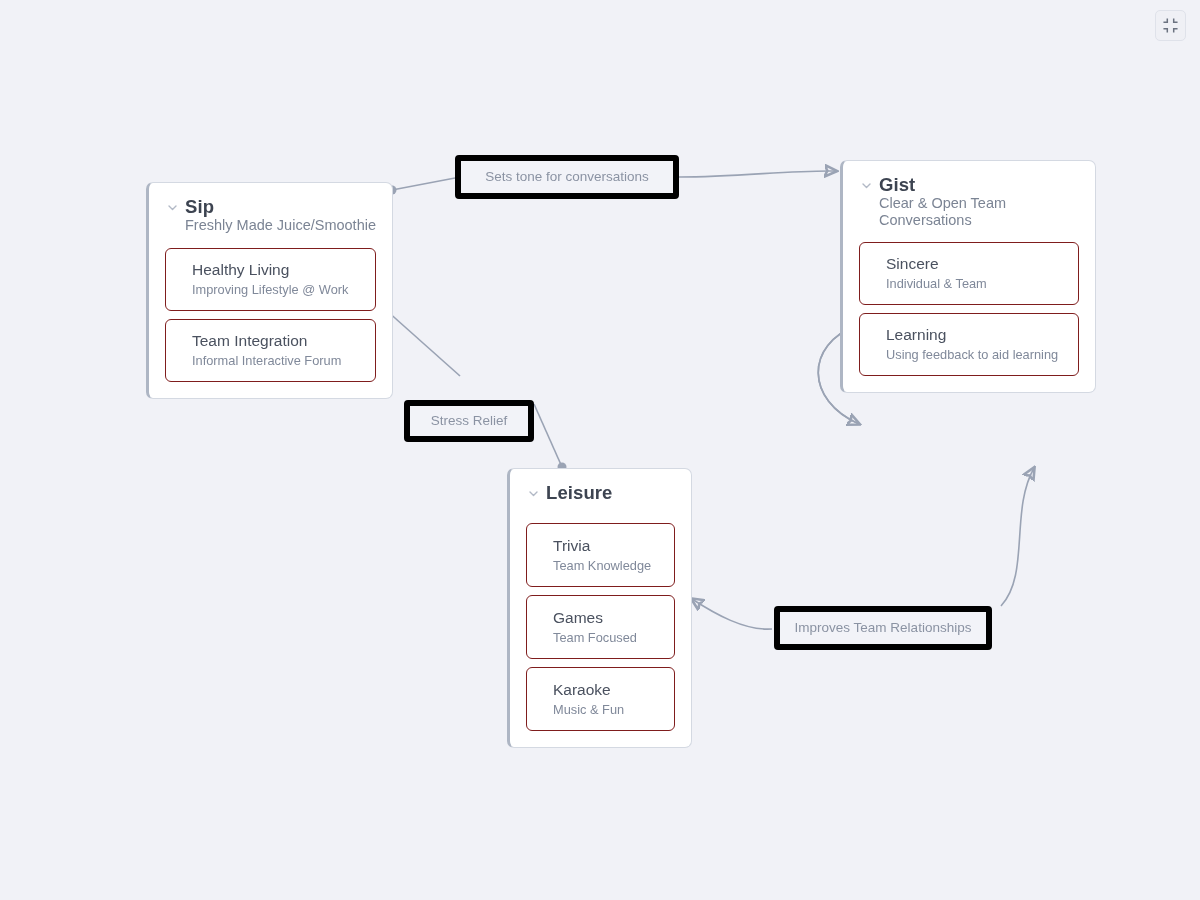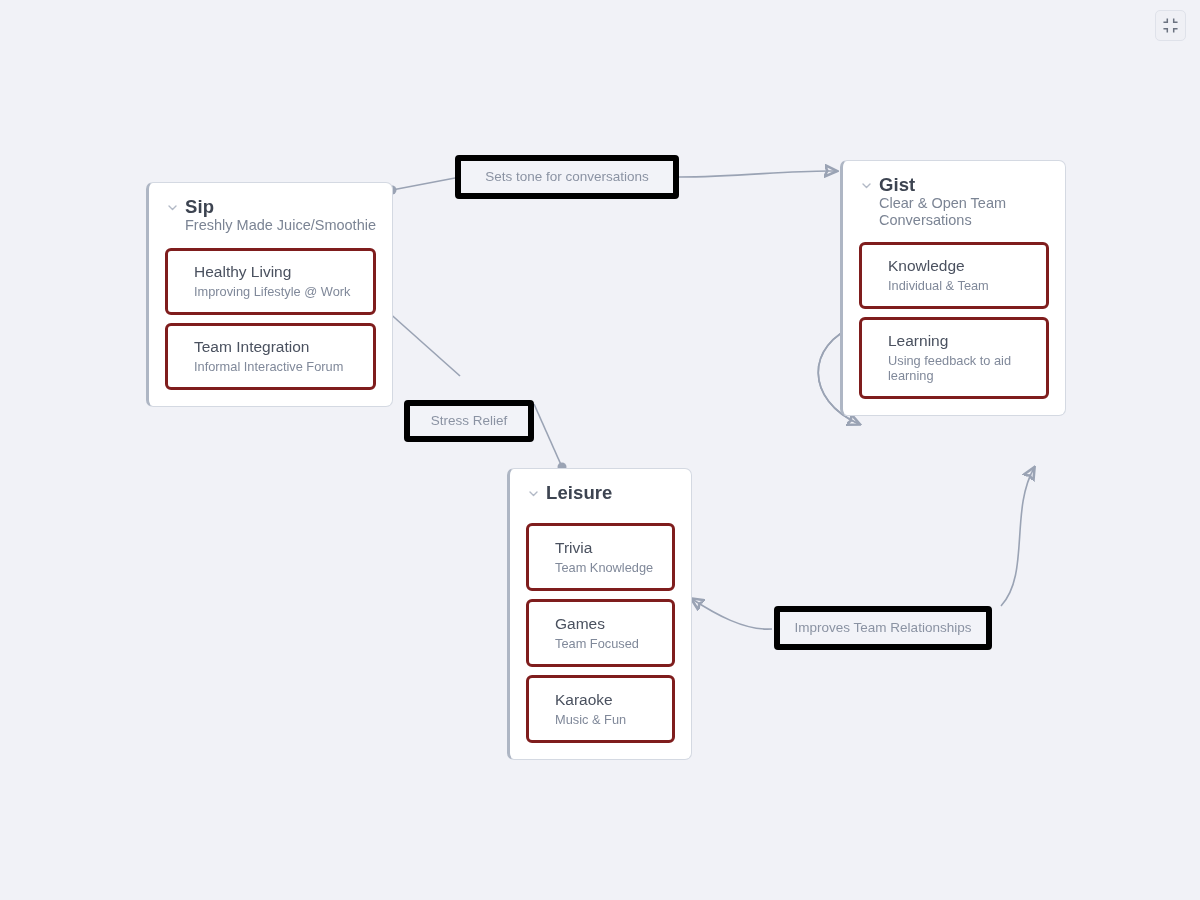--- a/index.html
+++ b/index.html
@@ -90,40 +90,40 @@
     font-size: 14.5px;
     color: #7b8494;
     margin-left: 20px;
     line-height: 17px;
   }
 
   .cards { margin-top: 14px; display: flex; flex-direction: column; gap: 8px; }
 
   .card {
     background: #ffffff;
-    border: 3px solid #7f1d1d;
+    border: 1px solid #7f1d1d;
     border-radius: 6px;
     padding: 11px 14px 13px 26px;
   }
   .card-title {
     font-size: 15.5px;
     color: #4a515f;
     line-height: 19px;
     font-weight: 400;
   }
   .card-sub {
     font-size: 12.8px;
     color: #80899a;
     margin-top: 3px;
     line-height: 15px;
   }
 
   
   #node-sip      { left: 146px; top: 182px; width: 247px; }
-  #node-gist     { left: 840px; top: 160px; width: 226px; }
+  #node-gist     { left: 840px; top: 160px; width: 256px; }
   #node-leisure  { left: 507px; top: 468px; width: 185px; }
 
   #node-gist .card  { padding-left: 26px; }
   #node-gist .cards { gap: 8px; margin-top: 13px; }
 
   #node-leisure .card { padding: 12px 14px 13px 26px; }
   #node-leisure .cards { gap: 8px; margin-top: 20px; }
 
   #label-tone      { left: 455px; top: 155px; width: 224px; }
   #label-stress    { left: 404px; top: 376px; width: 130px; margin-top: 24px; }
@@ -219,21 +219,21 @@
         <svg width="11" height="11" viewBox="0 0 11 11">
           <path d="M2,4 L5.5,7.5 L9,4" fill="none" stroke="currentColor" stroke-width="1.4" stroke-linecap="round" stroke-linejoin="round"></path>
         </svg>
       </span>
       <span class="node-title">Gist</span>
     </div>
     <div class="node-sub">Clear &amp; Open Team Conversations</div>
 
     <div class="cards">
       <div class="card">
-        <div class="card-title">Knowledge</div>
+        <div class="card-title">Sincere</div>
         <div class="card-sub">Individual &amp; Team</div>
       </div>
       <div class="card">
         <div class="card-title">Learning</div>
         <div class="card-sub">Using feedback to aid learning</div>
       </div>
     </div>
   </div>
 
   <div class="node" id="node-leisure">

